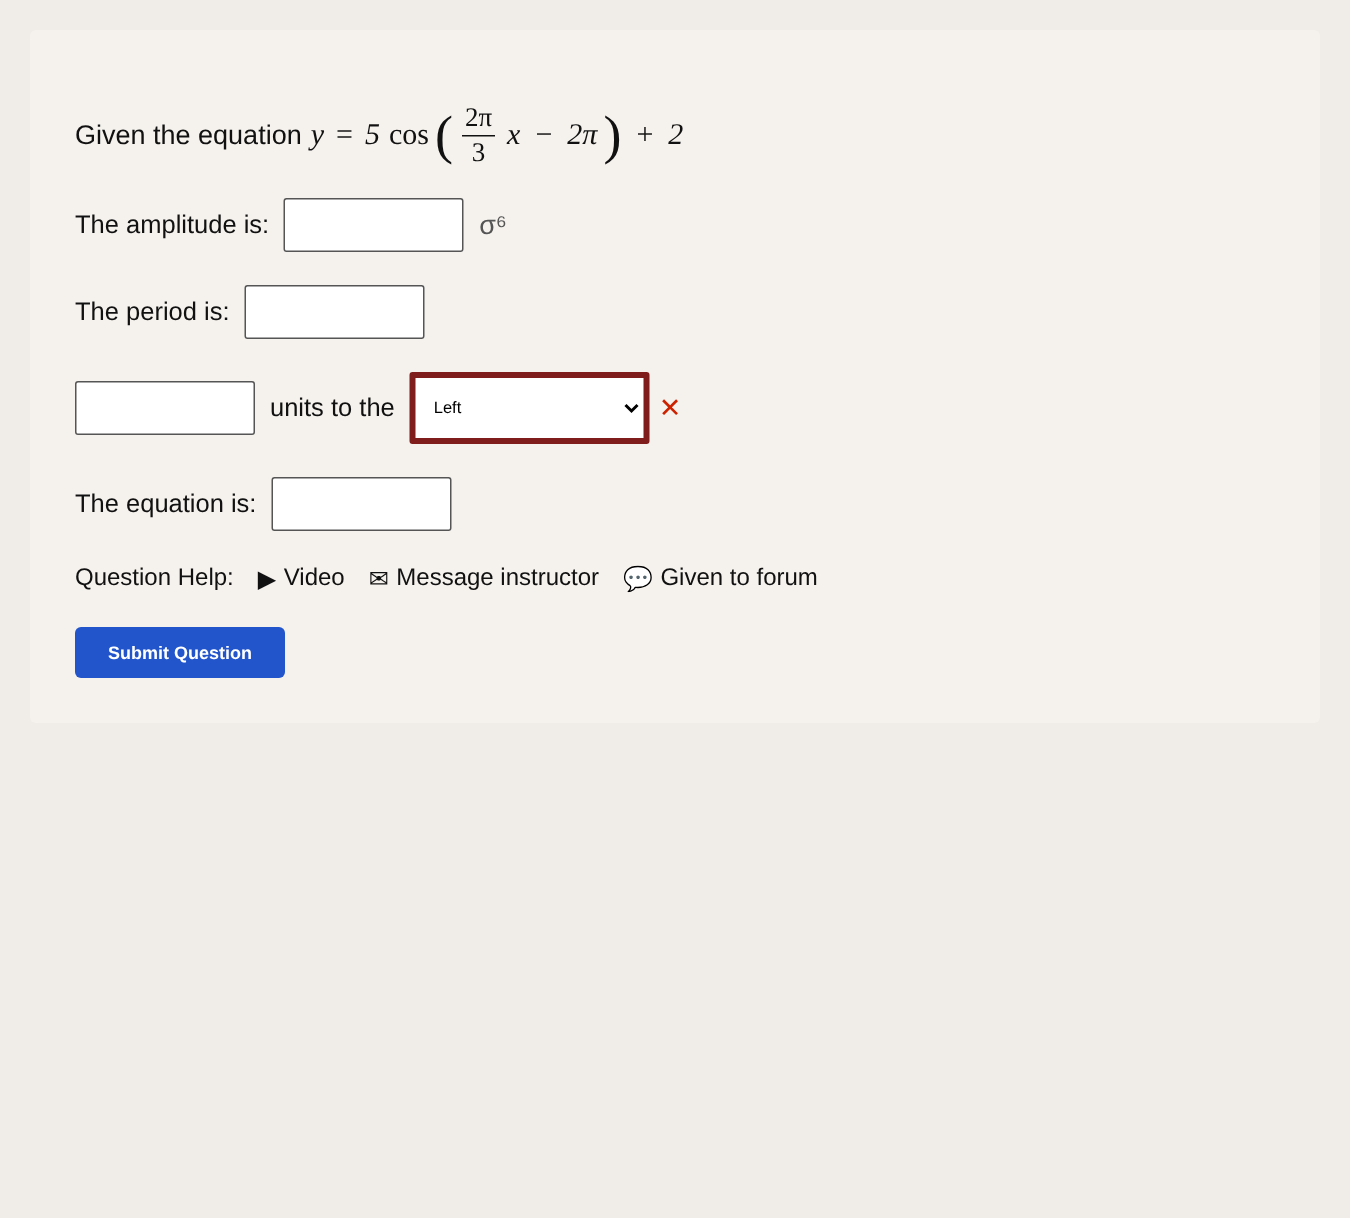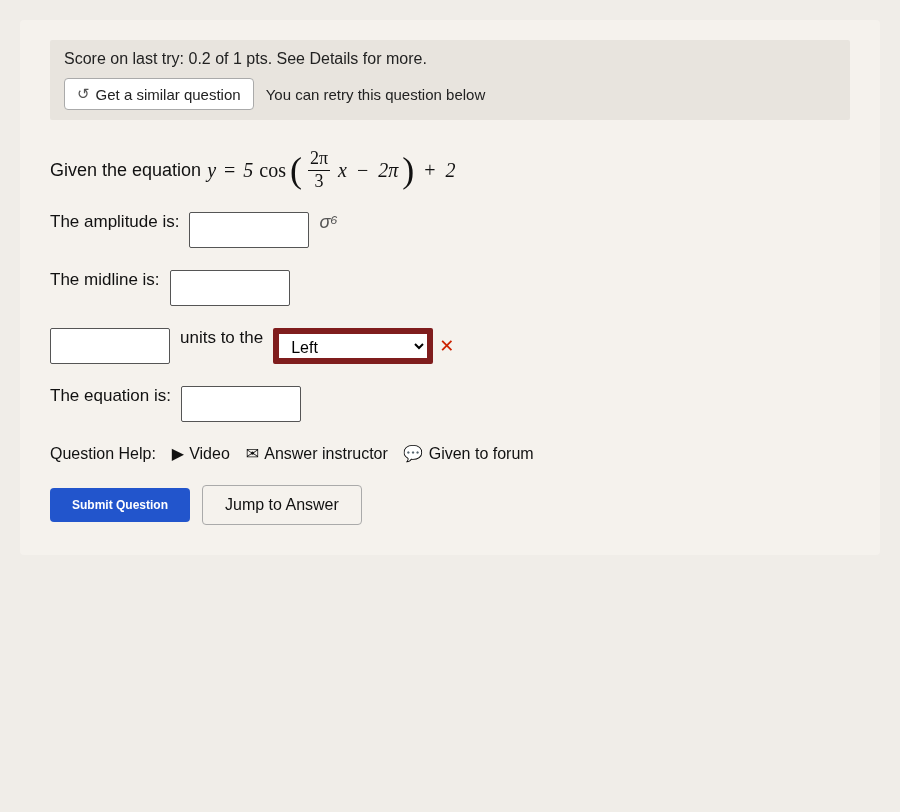--- a/index.html
+++ b/index.html
@@ -98,52 +98,52 @@
       font-style: normal;
     }
     .big-paren {
       font-size: 36px;
       line-height: 1;
       font-weight: 200;
       font-style: normal;
     }
     .row {
       display: flex;
+      align-items: center;
       gap: 10px;
       margin-bottom: 22px;
       font-family: Arial, sans-serif;
       font-size: 17px;
       color: #111;
     }
     .answer-input {
       width: 120px;
       height: 36px;
       border: 1px solid #555;
       background: #fff;
       font-size: 16px;
       padding: 4px 8px;
       border-radius: 2px;
       outline: none;
     }
     .sigma-icon {
       font-size: 18px;
       color: #555;
       cursor: pointer;
-      font-style: italic;
     }
     .dropdown-wrap {
       display: flex;
       align-items: center;
       gap: 6px;
     }
     .direction-select {
-      height: 36px;
-      border: 6px solid #7f1d1d;
+      height: 48px;
+      border: 4px solid #7f1d1d;
       background: #fff;
-      font-size: 16px;
+      font-size: 11px;
       padding: 4px 8px;
       border-radius: 2px;
       cursor: pointer;
       min-width: 160px;
     }
     .x-mark {
       font-size: 18px;
       color: #cc2200;
       cursor: pointer;
     }
@@ -192,30 +192,20 @@
       font-size: 16px;
       font-family: Arial, sans-serif;
       cursor: pointer;
     }
   </style>
 </head>
 <body>
 
 <div class="container">
 
-  <div class="score-banner">
-    <div class="score-text">Score on last try: 0.2 of 1 pts. See Details for more.</div>
-    <div class="similar-question-row">
-      <button class="similar-btn">
-        <span class="refresh-icon">↺</span>
-        <span>Get a similar question</span>
-      </button>
-      <span class="retry-text">You can retry this question below</span>
-    </div>
-  </div>
 
   <div class="equation-section">
     <div class="equation-label">
       <span>Given the equation</span>
       <span class="math-eq">
         <em>y</em>
         <span style="font-style:normal; margin:0 4px;">=</span>
         <span>5</span>
         <span style="font-style:normal; margin-left:2px;">cos</span>
         <span class="big-paren">(</span>
@@ -233,21 +223,21 @@
     </div>
   </div>
 
   <div class="row">
     <span>The amplitude is:</span>
     <input class="answer-input" type="text" style="">
     <span class="sigma-icon">σ⁶</span>
   </div>
 
   <div class="row">
-    <span>The midline is:</span>
+    <span>The period is:</span>
     <input class="answer-input" type="text" style="">
   </div>
 
   <div class="row">
     <input class="answer-input" type="text" style="">
     <span>units to the</span>
     <div class="dropdown-wrap">
       <select class="direction-select">
         <option>Left</option>
         <option>Right</option>
@@ -262,26 +252,25 @@
   </div>
 
   <div class="question-help">
     <span>Question Help:</span>
     <a class="help-link">
       <span class="help-icon">▶</span>
       <span>Video</span>
     </a>
     <a class="help-link">
       <span class="help-icon">✉</span>
-      <span>Answer instructor</span>
+      <span>Message instructor</span>
     </a>
     <a class="help-link">
       <span class="help-icon">💬</span>
       <span>Given to forum</span>
     </a>
   </div>
 
   <div class="buttons-row">
     <button class="submit-btn">Submit Question</button>
-    <button class="jump-btn">Jump to Answer</button>
   </div>
 
 </div>
 
 </body></html>

